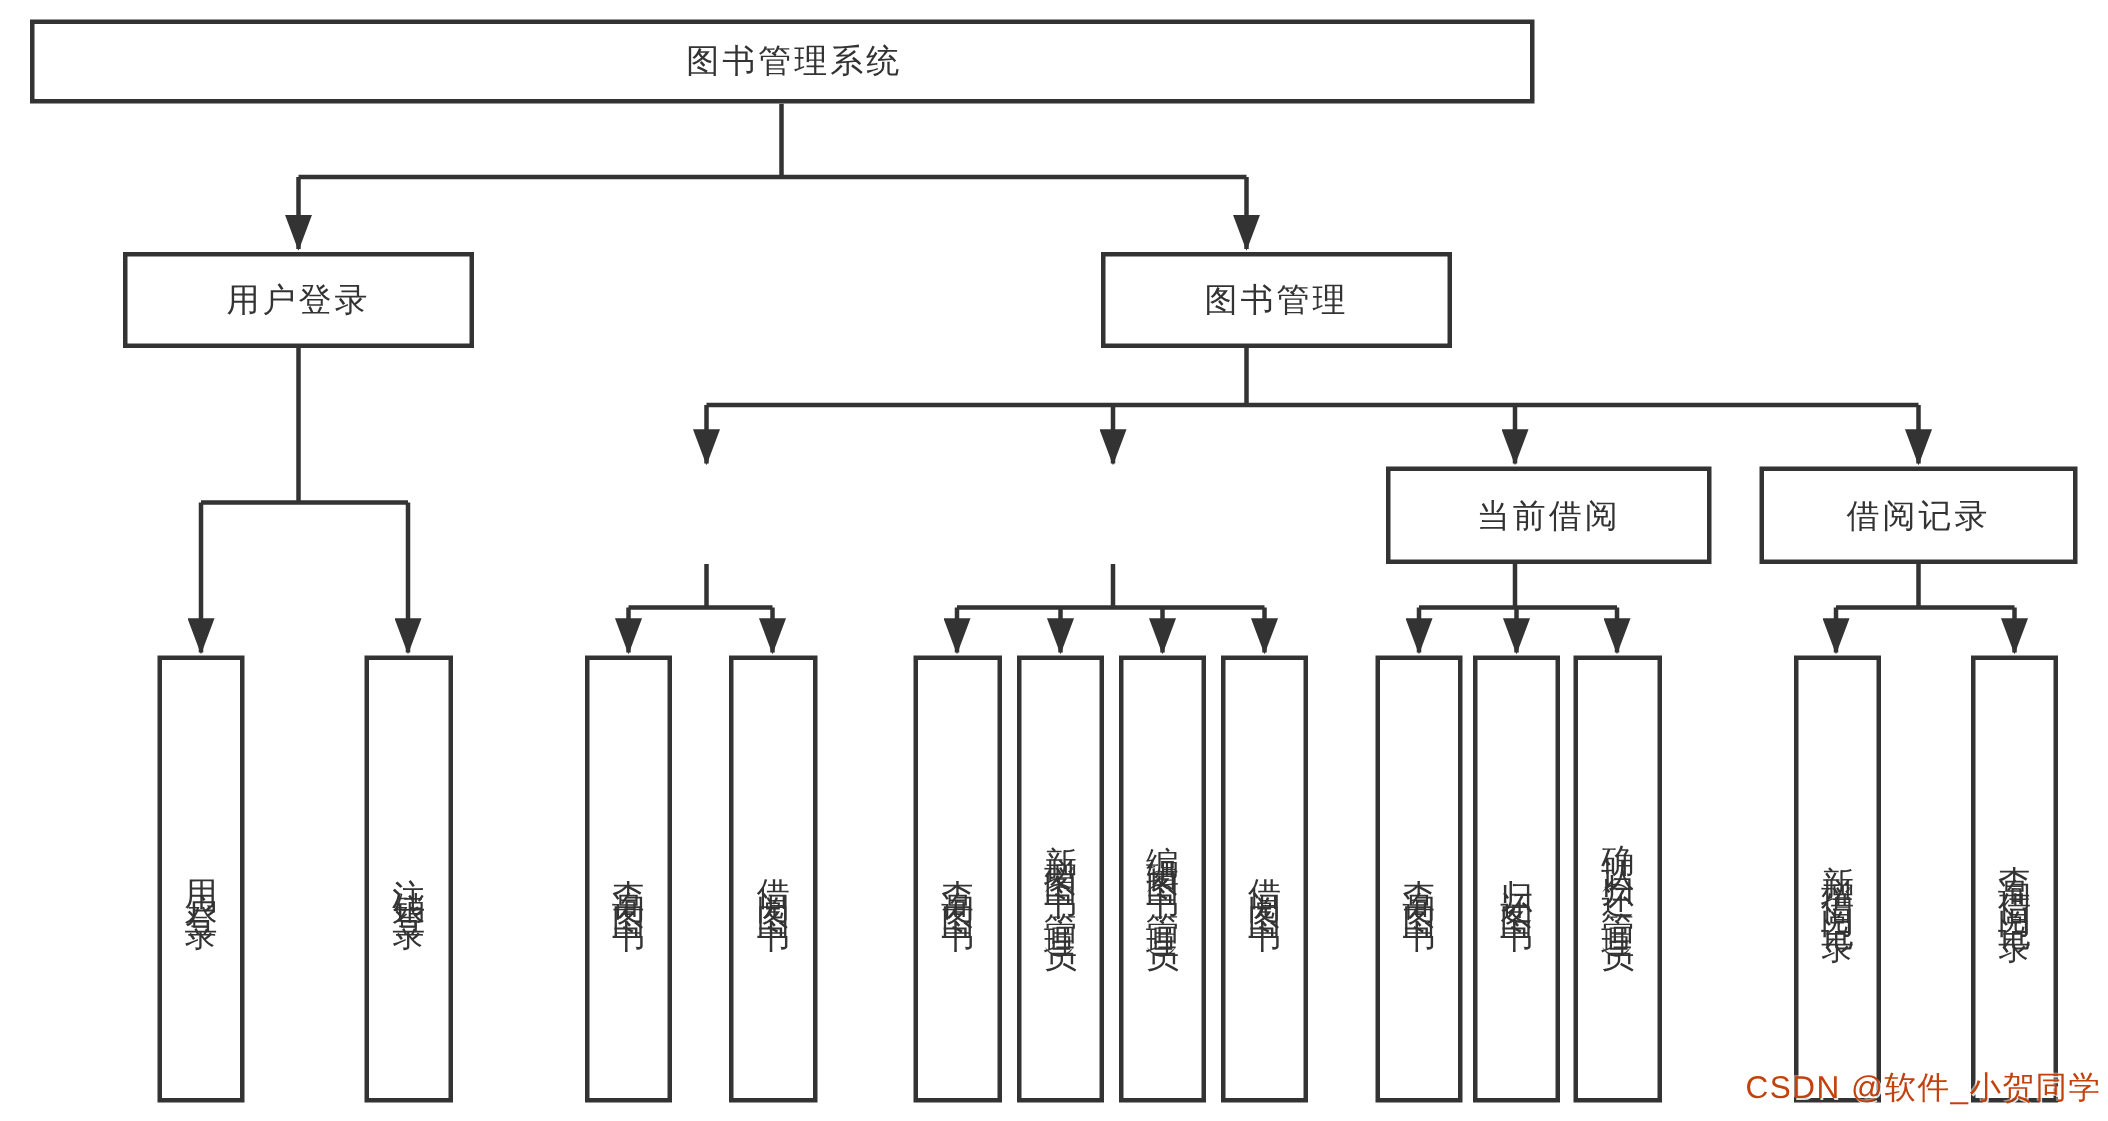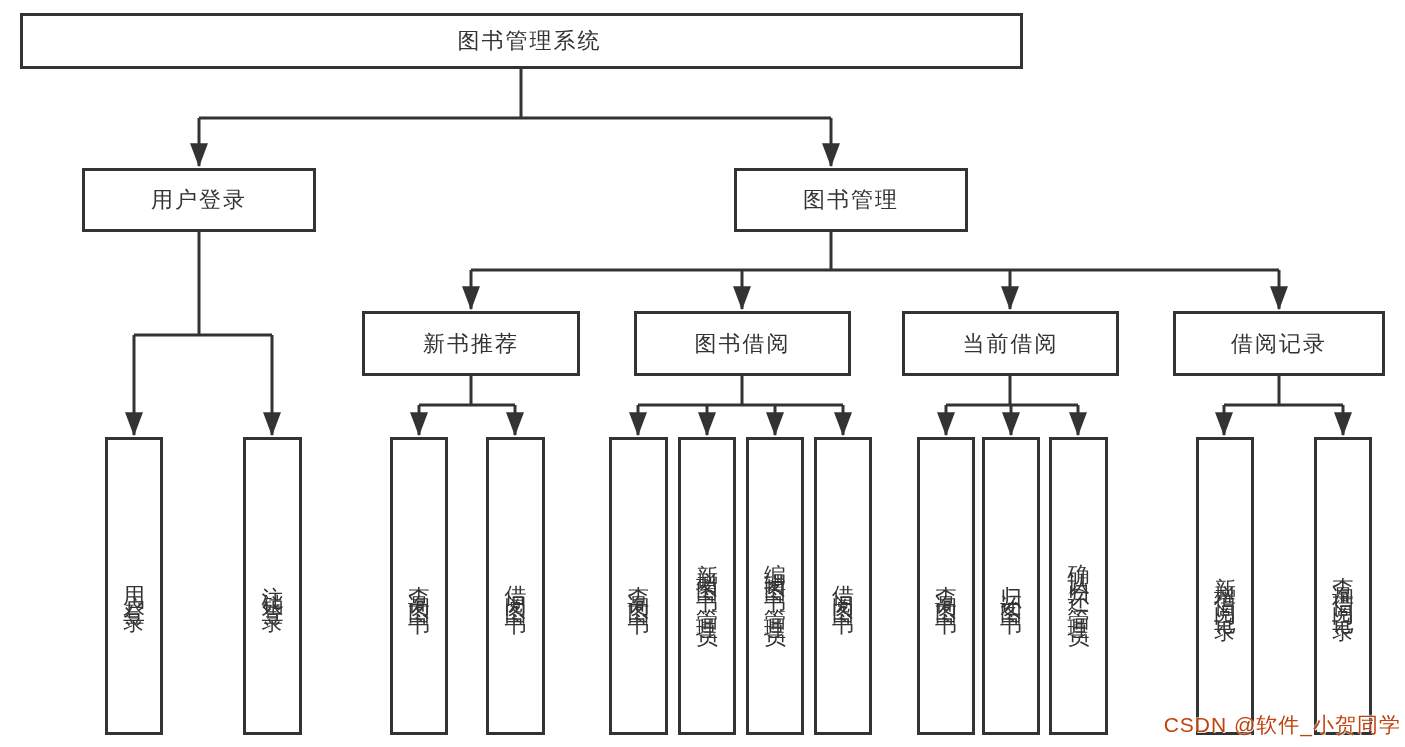--- a/index.html
+++ b/index.html
@@ -102,27 +102,21 @@
     <span>图书管理系统</span>
   </div>
 
   <div class="box" style="left:82px; top:168px; width:234px; height:64px;">
     <span>用户登录</span>
   </div>
   <div class="box" style="left:714px; top:168px; width:234px; height:64px;margin-left:20px;">
     <span>图书管理</span>
   </div>
 
-  <div class="box" style="left:362px; top:311px; width:218px; height:65px;">
-    <span>新书推荐</span>
-  </div>
-  <div class="box" style="left:634px; top:311px; width:217px; height:65px;">
-    <span>图书借阅</span>
-  </div>
-  <div class="box" style="left:902px; top:311px; width:217px; height:65px;">
+  <div class="box" style="left:924px; top:311px; width:217px; height:65px;">
     <span>当前借阅</span>
   </div>
   <div class="box" style="left:1173px; top:311px; width:212px; height:65px;">
     <span>借阅记录</span>
   </div>
 
   <div class="box leaf" style="left:105px; top:437px; width:58px; height:298px;">
     <span class="vtext">用户登录</span>
   </div>
   <div class="box leaf" style="left:243px; top:437px; width:59px; height:298px;">

